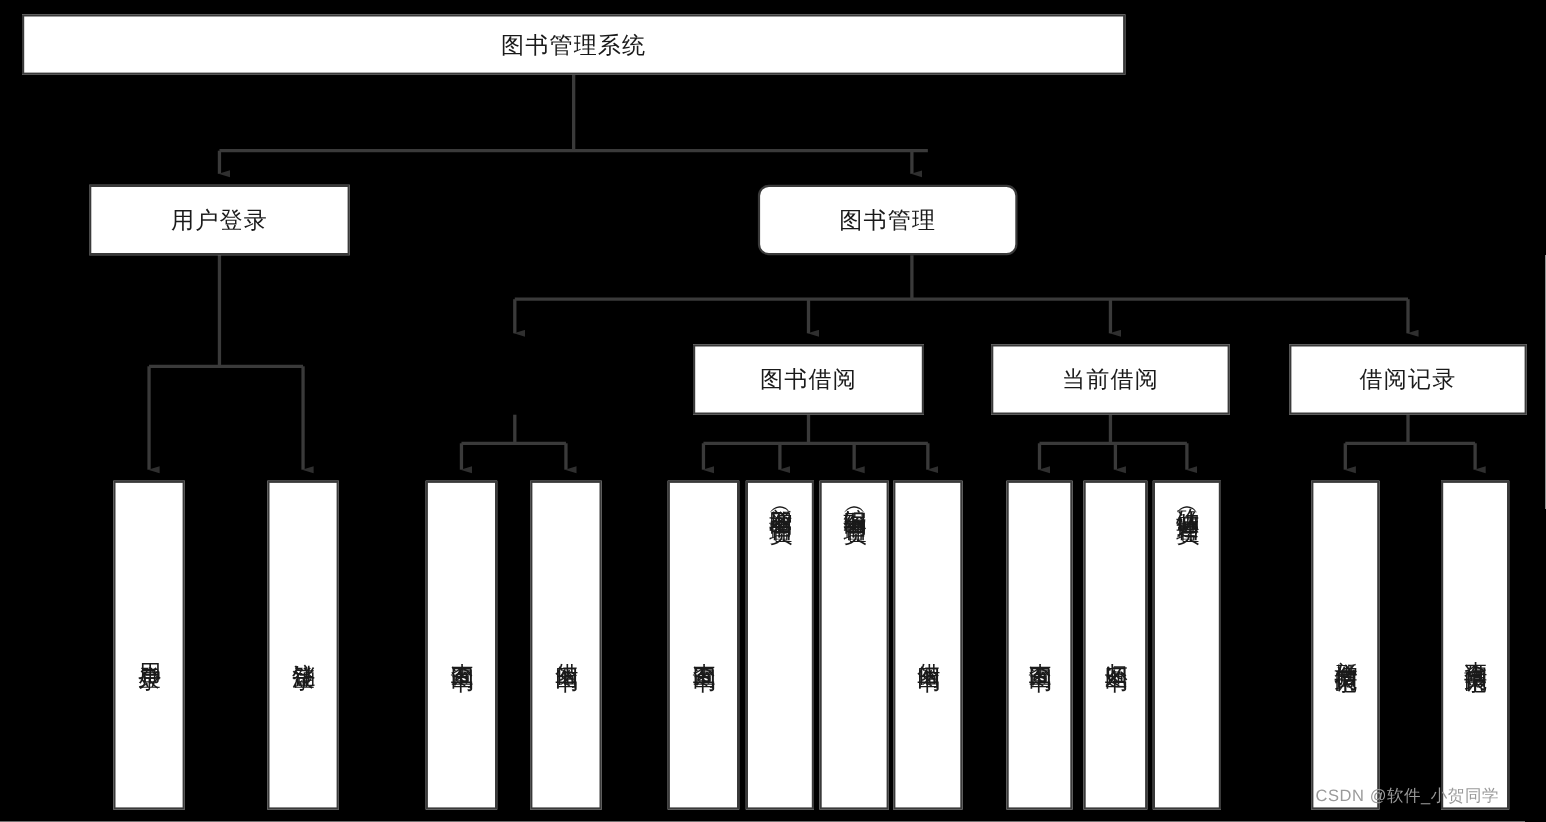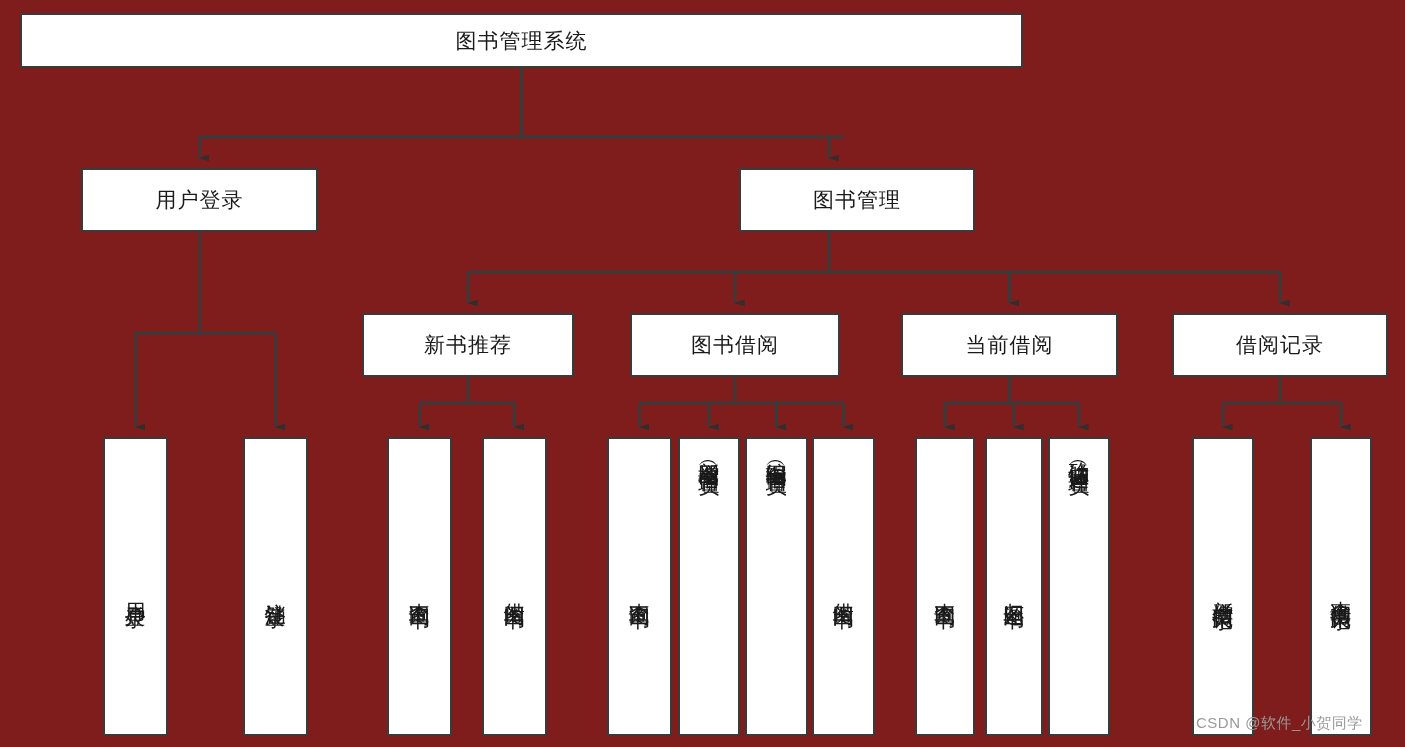--- a/index.html
+++ b/index.html
@@ -7,21 +7,21 @@
     padding: 0;
     background: #ffffff;
   }
   body {
     font-family: "Liberation Sans", "DejaVu Sans", sans-serif;
   }
   #canvas {
     position: relative;
     width: 1405px;
     height: 747px;
-    background: #7f1d1d;
+    background: #000000;
     overflow: hidden;
   }
   svg.edges {
     position: absolute;
     left: 0;
     top: 0;
     width: 1405px;
     height: 747px;
     pointer-events: none;
   }
@@ -126,23 +126,22 @@
       <path d="M1280,377 L1280,403"></path>
       <path d="M1223,403 L1341,403"></path>
       <path d="M1223,403 L1223,427" marker-end="url(#arrow)"></path>
       <path d="M1341,403 L1341,427" marker-end="url(#arrow)"></path>
     </g>
   </svg>
 
   <div class="node h" style="left: 20px; top: 13px; width: 1003px; height: 55px;">图书管理系统</div>
 
   <div class="node h" style="left: 81px; top: 168px; width: 237px; height: 64px;">用户登录</div>
-  <div class="node h" style="left: 739px; top: 168px; width: 236px; height: 64px;">图书管理</div>
+  <div class="node h" style="left: 689px; top: 168px; width: 236px; height: 64px; border-radius: 10px;">图书管理</div>
 
-  <div class="node h" style="left: 362px; top: 313px; width: 212px; height: 64px;">新书推荐</div>
   <div class="node h" style="left: 630px; top: 313px; width: 210px; height: 64px;">图书借阅</div>
   <div class="node h" style="left: 1172px; top: 313px; width: 216px; height: 64px;">借阅记录</div>
   <div class="node h" style="left: 901px; top: 313px; width: 217px; height: 64px;">当前借阅</div>
 
   <div class="node v center" style="left: 103px; top: 437px; width: 65px; height: 299px;">
     <span class="vlabel">用户登录</span>
   </div>
   <div class="node v center" style="left: 243px; top: 437px; width: 65px; height: 299px;">
     <span class="vlabel">注销登录</span>
   </div>

